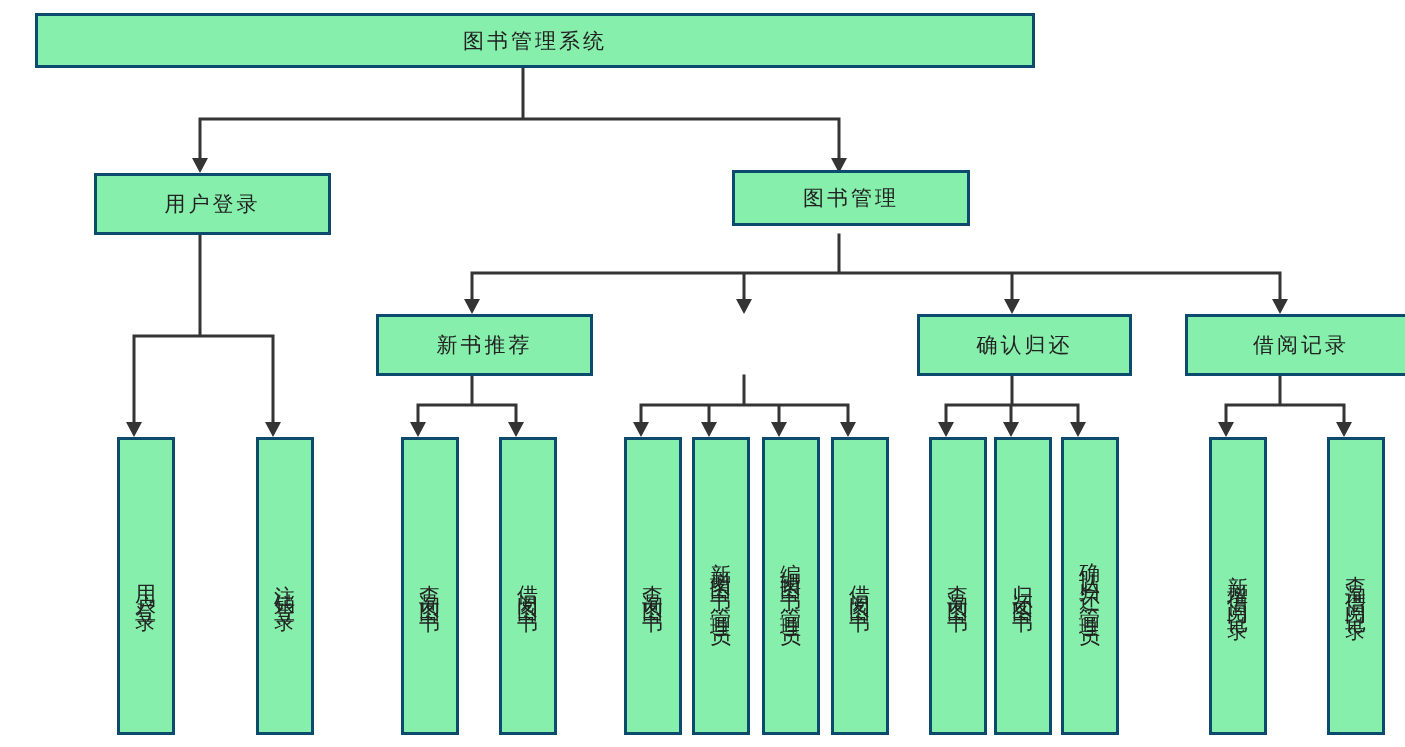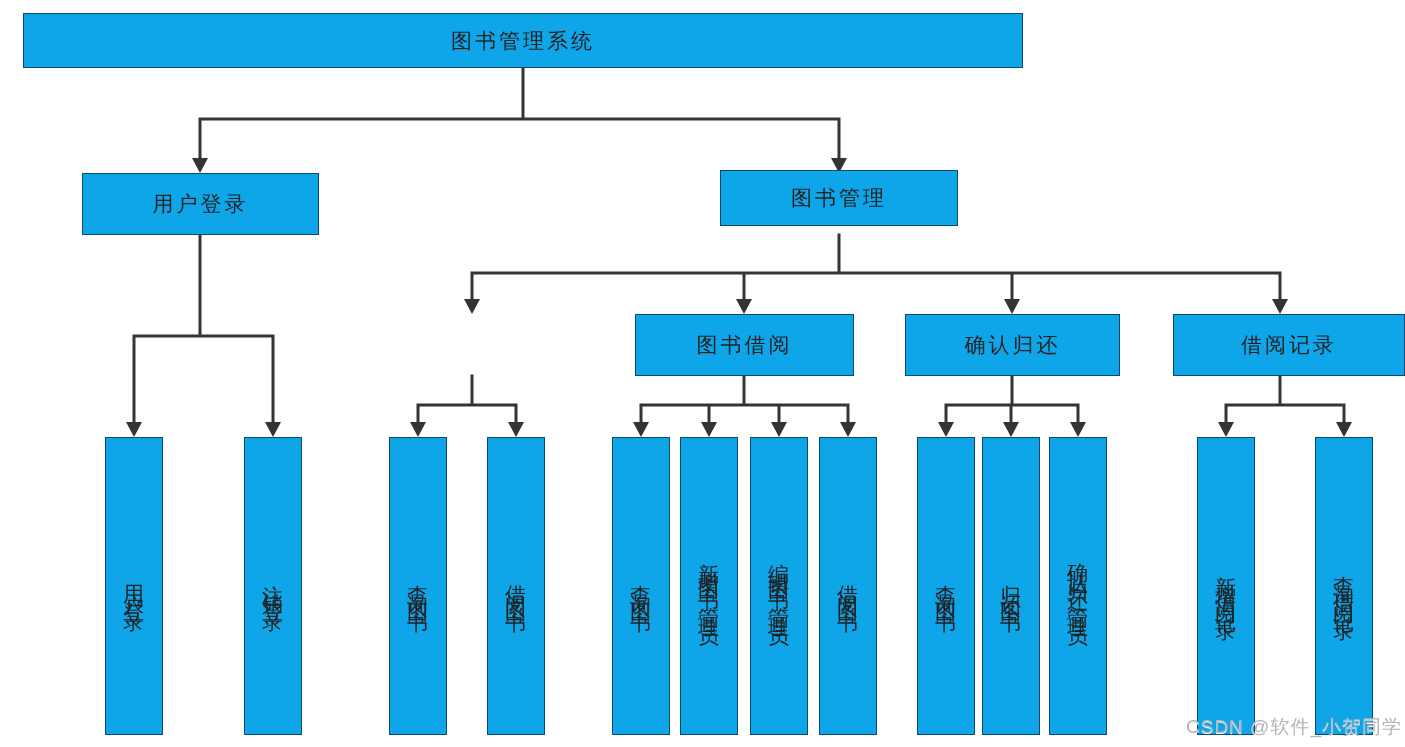--- a/index.html
+++ b/index.html
@@ -14,26 +14,27 @@
   }
   .connectors {
     position: absolute;
     left: 0; top: 0;
     width: 1405px; height: 747px;
     z-index: 1;
   }
   .node {
     position: absolute;
     box-sizing: border-box;
-    border: 1px solid #0c4a6e;
-    background: #0ea5e9;
+    border: 3px solid #0c4a6e;
+    background: #86efac;
     display: flex;
     align-items: center;
     justify-content: center;
     z-index: 2;
+    margin-left: 12px;
   }
   .node .lbl {
     font-size: 21px;
     letter-spacing: 3px;
     color: #222222;
     white-space: nowrap;
   }
   .vnode .lbl {
     writing-mode: vertical-rl;
     text-orientation: mixed;
@@ -87,22 +88,22 @@
     <span class="lbl">图书管理系统</span>
   </div>
 
   <div class="node" style="left:82px; top:173px; width:237px; height:62px;">
     <span class="lbl">用户登录</span>
   </div>
   <div class="node" style="left:720px; top:170px; width:238px; height:56px;">
     <span class="lbl">图书管理</span>
   </div>
 
-  <div class="node" style="left:635px; top:314px; width:219px; height:62px;">
-    <span class="lbl">图书借阅</span>
+  <div class="node" style="left:364px; top:314px; width:217px; height:62px;">
+    <span class="lbl">新书推荐</span>
   </div>
   <div class="node" style="left:905px; top:314px; width:215px; height:62px;">
     <span class="lbl">确认归还</span>
   </div>
   <div class="node" style="left:1173px; top:314px; width:232px; height:62px;">
     <span class="lbl">借阅记录</span>
   </div>
 
   <div class="node vnode" style="left:105px; top:437px; width:58px; height:298px;">
     <span class="lbl">用户登录</span>
@@ -141,15 +142,14 @@
     <span class="lbl">确认归还（管理员）</span>
   </div>
 
   <div class="node vnode" style="left:1197px; top:437px; width:58px; height:298px;">
     <span class="lbl">新增借阅记录</span>
   </div>
   <div class="node vnode" style="left:1315px; top:437px; width:58px; height:298px;">
     <span class="lbl">查询借阅记录</span>
   </div>
 
-  <div class="watermark">CSDN @软件_小贺同学</div>
 
 </div>
 
 </body></html>

